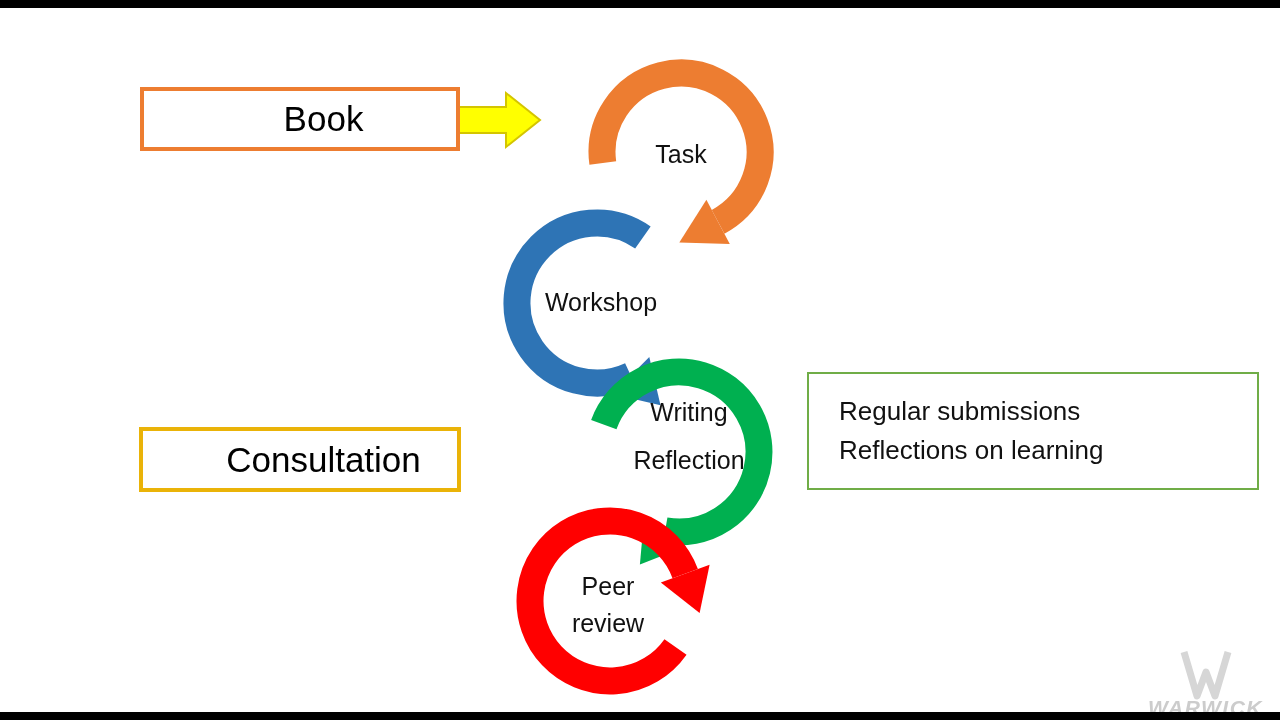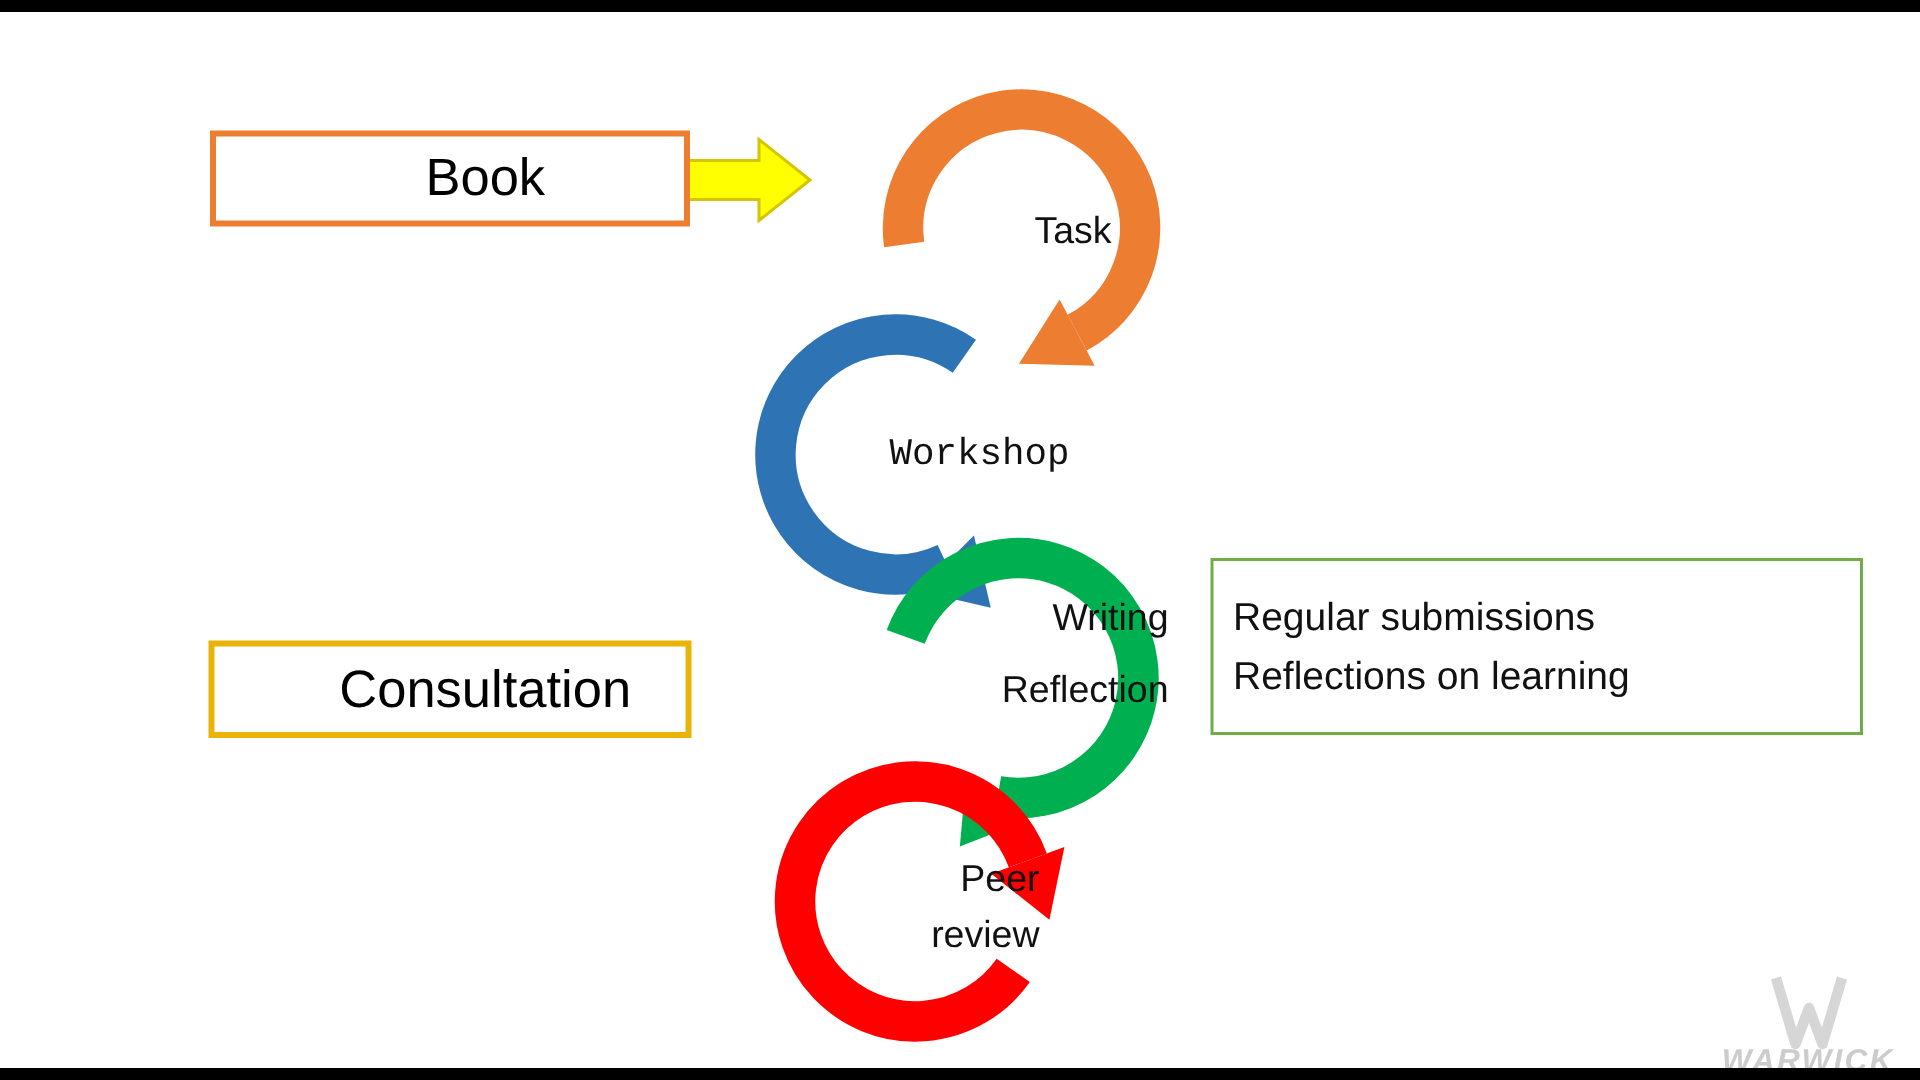--- a/index.html
+++ b/index.html
@@ -2,35 +2,35 @@
 <html><head>
 <meta charset="utf-8">
 <style>
   html,body{margin:0;padding:0;background:#000;}
   .frame{
     position:relative;width:1280px;height:720px;background:#000;overflow:hidden;
     font-family:"Liberation Sans",sans-serif;
   }
   .stage{position:absolute;left:0;top:8px;width:1280px;height:704px;background:#ffffff;z-index:1;}
   .diagram-svg{position:absolute;left:0;top:0;width:1280px;height:720px;z-index:2;}
-  .label{position:absolute;z-index:3;color:#111;text-align:right;}
+  .label{position:absolute;z-index:3;color:#111;text-align:center;}
   .cycle-label{font-size:25px;}
   .box{
     position:absolute;z-index:3;background:#fff;display:flex;align-items:center;justify-content:center;
     font-size:35px;color:#000;padding-left:47px;
   }
   .book-box{left:140px;top:87px;width:265px;height:56px;border:4px solid #ED7D31;}
   .consultation-box{left:139px;top:427px;width:267px;height:57px;border:4px solid #eab308;justify-content:center;}
   .info-box{
     position:absolute;z-index:3;left:807px;top:372px;width:418px;height:114px;border:2px solid #70AD47;
-    background:#fff;display:flex;flex-direction:column;justify-content:center;padding-left:13px;
+    background:#fff;display:flex;flex-direction:column;justify-content:center;padding-left:30px;
   }
   .info-line{font-size:26px;color:#111;line-height:39px;}
   .task-label{left:621px;top:140px;width:120px;}
-  .workshop-label{left:553px;top:288px;width:160px;font-family:Liberation Mono, monospace;}
+  .workshop-label{left:521px;top:288px;width:160px;}
   .writing-label{left:599px;top:388px;width:180px;line-height:48px;}
   .peer-label{left:523px;top:568px;width:170px;line-height:37px;}
   .citations{
     position:absolute;z-index:3;right:24px;top:648px;text-align:right;
     font-size:19px;font-weight:700;line-height:29px;color:#1a1a1a;
   }
   .watermark-text{
     position:absolute;z-index:2;right:17px;top:696px;font-size:21px;font-weight:700;
     color:#cccccc;letter-spacing:1.5px;text-align:right;font-style:italic;
   }

